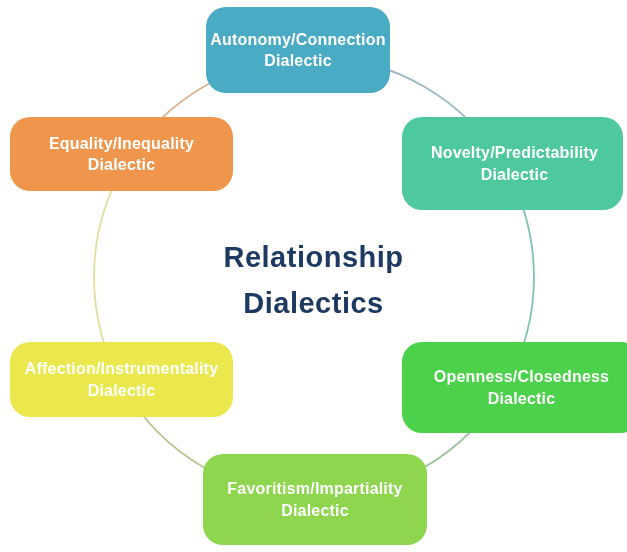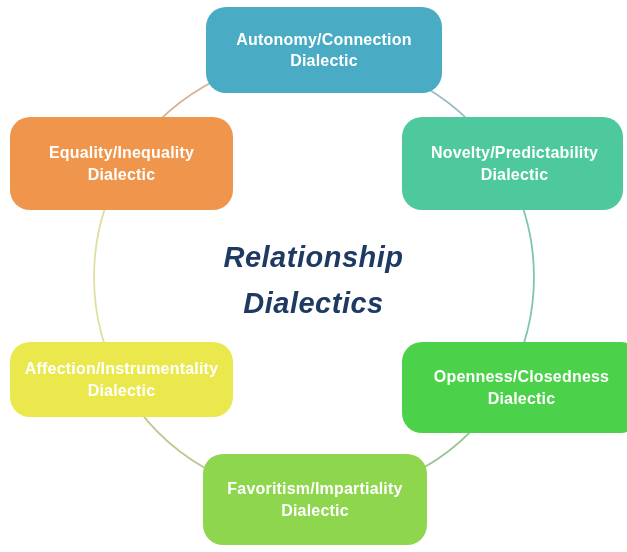--- a/index.html
+++ b/index.html
@@ -32,39 +32,39 @@
     text-align: center;
     color: #ffffff;
     font-weight: 700;
     font-size: 16px;
     line-height: 1.32;
     letter-spacing: 0.2px;
     padding: 0 4px;
     box-sizing: border-box;
   }
   .node span { display: block; }
-  .pos-top          { left: 206px; top: 7px;   width: 236px; height: 86px; }
+  .pos-top          { left: 206px; top: 7px;   width: 184px; height: 86px; }
   .pos-top-right    { left: 402px; top: 117px; width: 221px; height: 93px; padding-left: 8px; }
   .pos-bottom-right { left: 402px; top: 342px; width: 239px; height: 91px; }
   .pos-bottom       { left: 203px; top: 454px; width: 224px; height: 91px; }
   .pos-bottom-left  { left: 10px;  top: 342px; width: 223px; height: 75px; }
-  .pos-top-left     { left: 10px;  top: 117px; width: 223px; height: 93px; }
+  .pos-top-left     { left: 10px;  top: 117px; width: 223px; height: 74px; }
   .center-title {
     position: absolute;
     z-index: 2;
     left: 0;
     right: 0;
     top: 234px;
     text-align: center;
     font-weight: 700;
     font-size: 29px;
     line-height: 46px;
     letter-spacing: 0.5px;
   }
-  .center-title span { display: block; font-style: italic; }
+  .center-title span { display: block; }
 </style>
 </head>
 <body>
 
 <div class="canvas">
 
   <svg class="ring-svg" width="627" height="552" viewBox="0 0 627 552">
     <path d="M314,57 A220,220 0 0 1 504.5,167" fill="none" stroke="#9db9c4" stroke-width="1.8"></path>
     <path d="M504.5,167 A220,220 0 0 1 504.5,387" fill="none" stroke="#7ec4b2" stroke-width="1.8"></path>
     <path d="M504.5,387 A220,220 0 0 1 314,497" fill="none" stroke="#9cc49a" stroke-width="1.8"></path>

